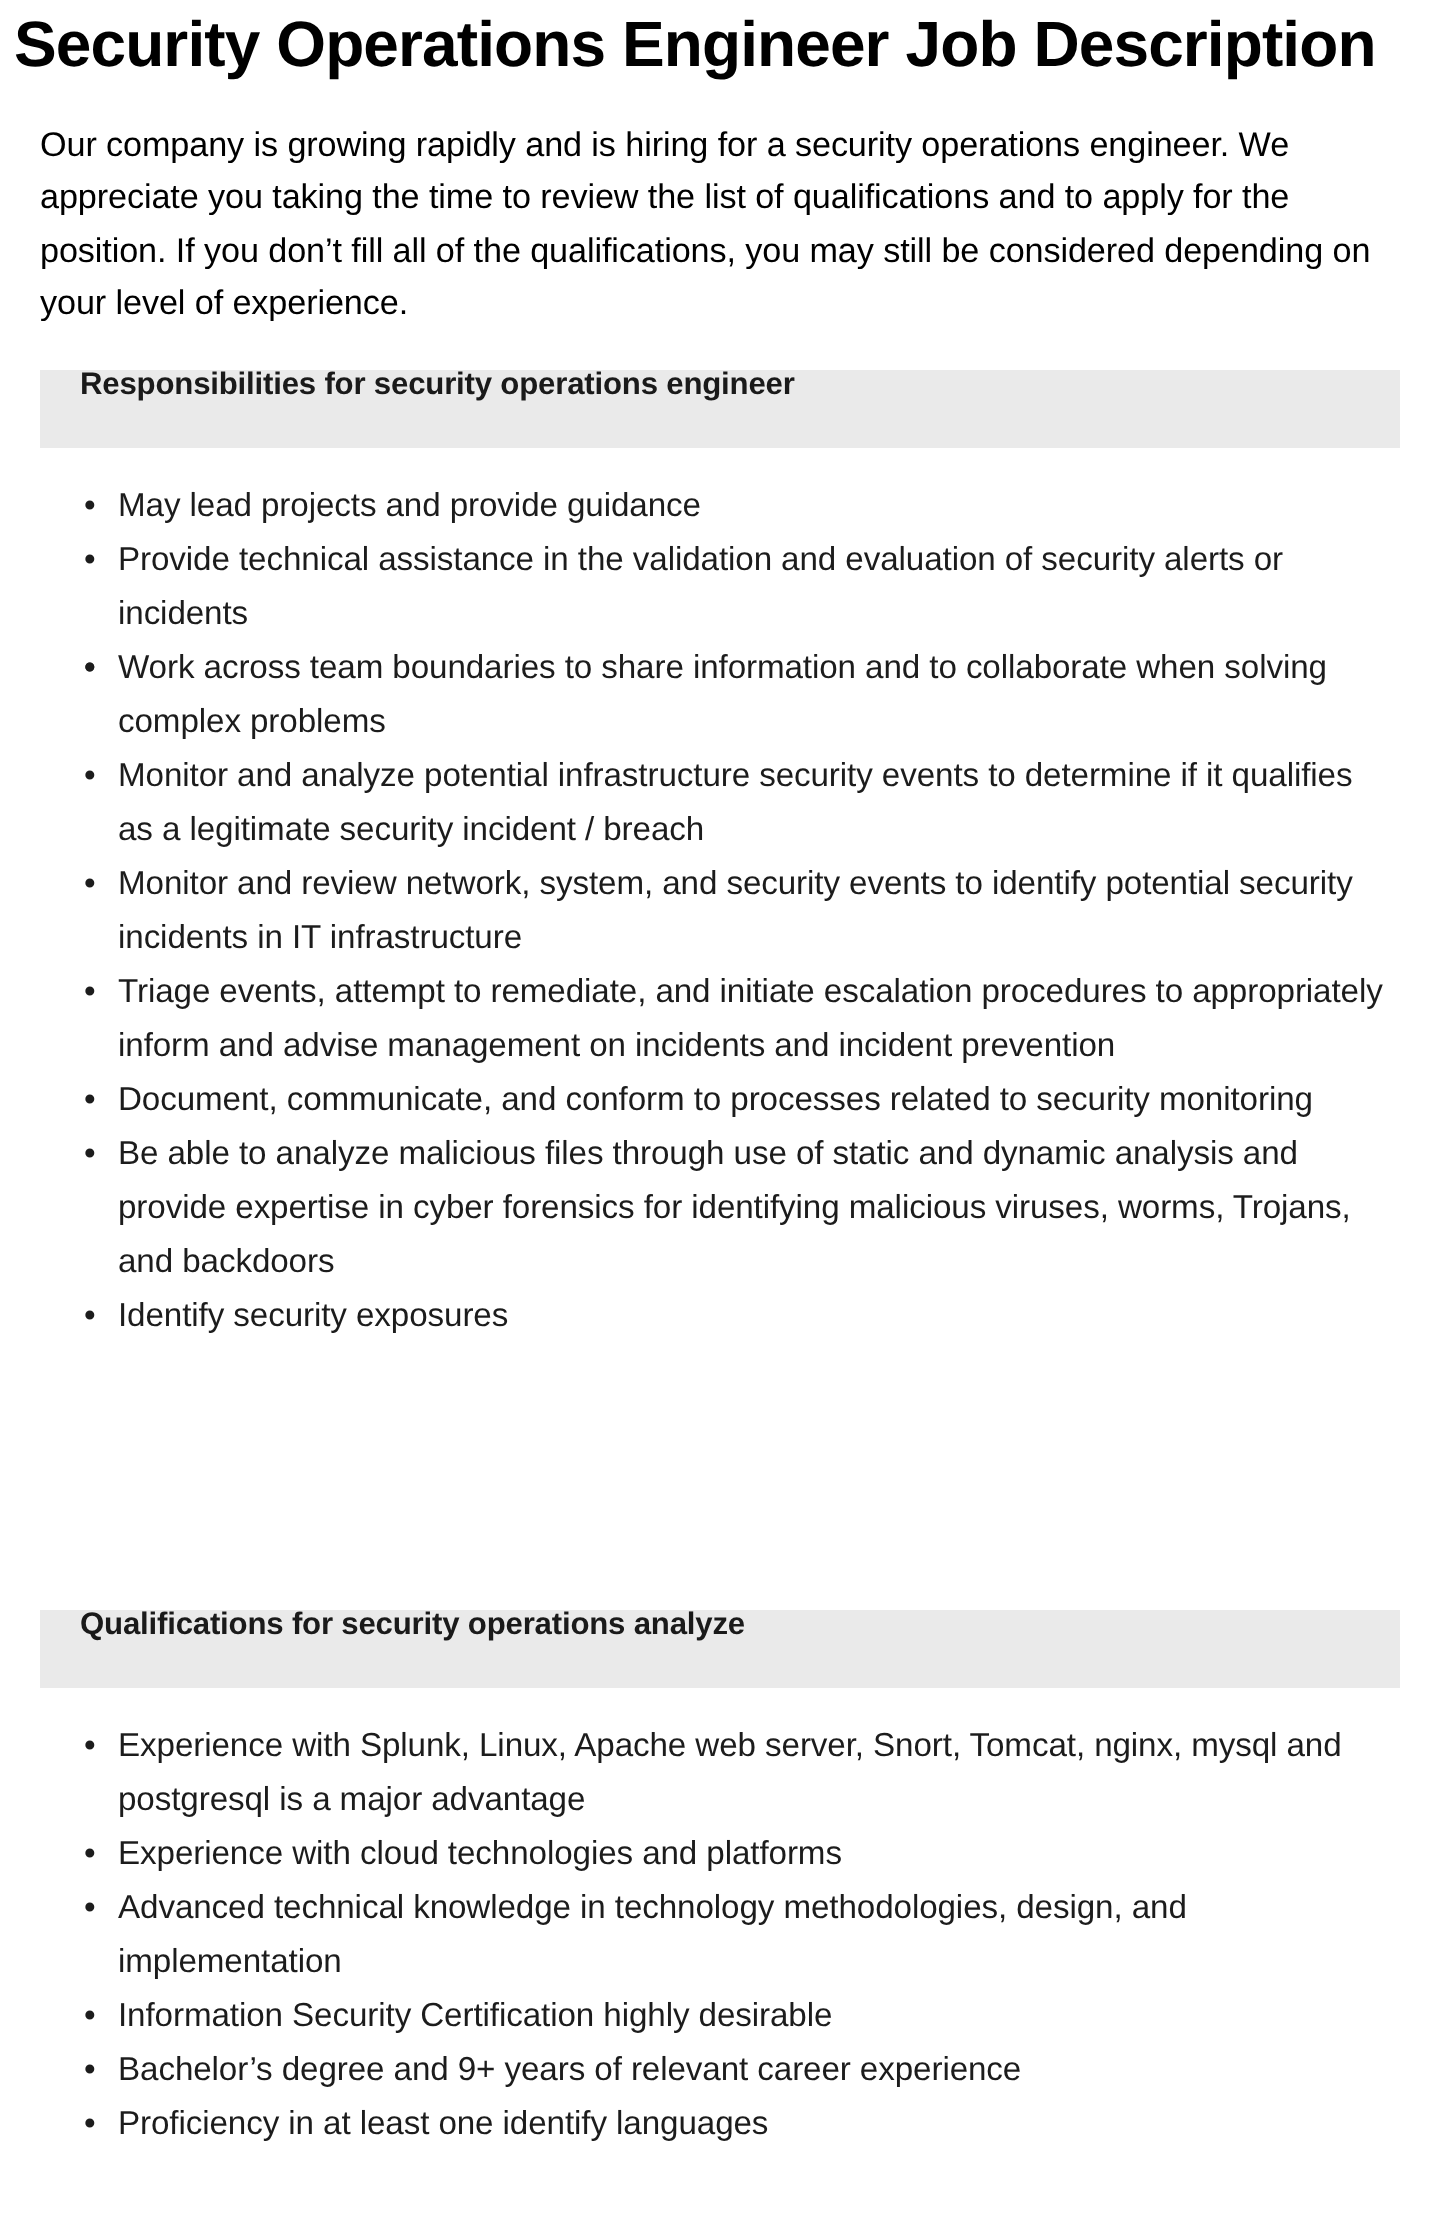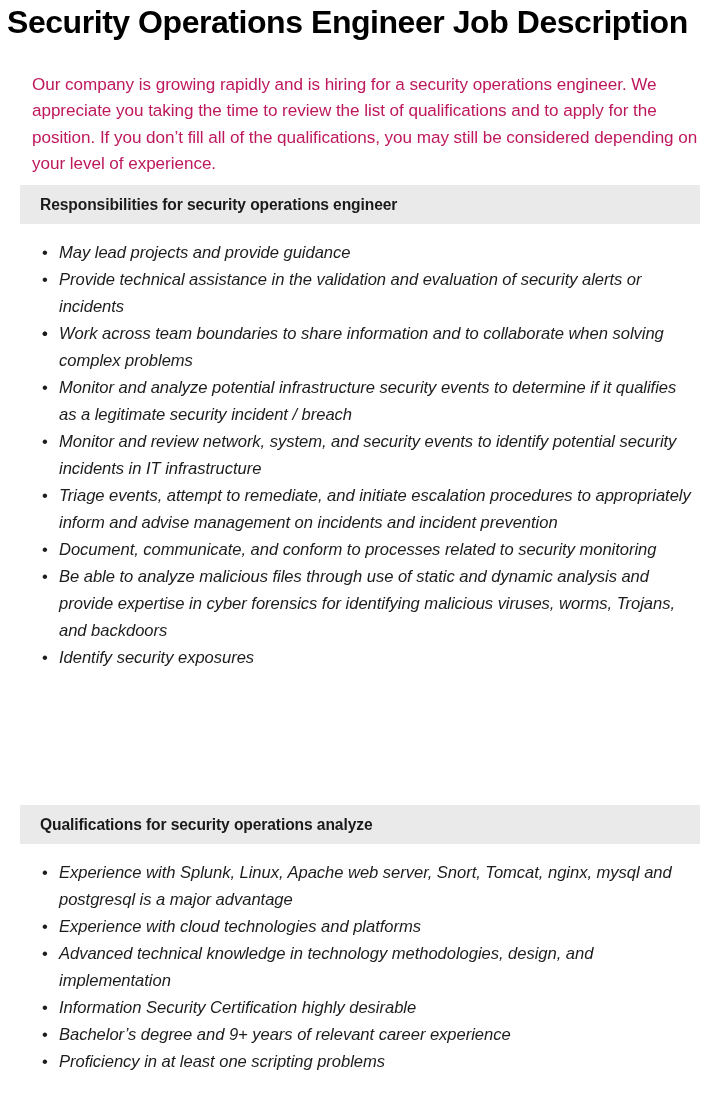--- a/index.html
+++ b/index.html
@@ -36,44 +36,43 @@
     color: #000000;
     white-space: nowrap;
   }
 
   
   .intro {
     position: absolute;
     left: 20px;
     top: 60px;
     width: 678px;
-    margin: 12px;
+    margin: 0;
     font-size: 17.1px;
     line-height: 26.4px;
-    color: #be185d;
+    color: #000000;
     letter-spacing: -0.05px;
   }
 
   
   .section {
     position: absolute;
     left: 0;
     width: 720px;
   }
   .section-responsibilities { top: 185px; }
   .section-qualifications  { top: 805px; }
 
   .section-header {
     box-sizing: border-box;
     margin: 0 20px;
     width: 680px;
     height: 39px;
     background: #eaeaea;
     display: flex;
-    align-items: center;
     padding-left: 20px;
   }
   .section-header-title {
     font-size: 15.6px;
     font-weight: bold;
     color: #1a1a1a;
     letter-spacing: -0.1px;
     line-height: 1;
   }
 
@@ -97,21 +96,20 @@
     position: absolute;
     left: 42px;
     top: 0;
     width: 10px;
     line-height: 27px;
     font-size: 16.6px;
     color: #1c1c1c;
   }
   .bullet-text {
     display: block;
-    font-style: italic;
   }
 </style>
 </head>
 <body>
 
 <div class="page">
 
   <h1 class="page-title">Security Operations Engineer Job Description</h1>
 
   <p class="intro">Our company is growing rapidly and is hiring for a security operations engineer. We appreciate you taking the time to review the list of qualifications and to apply for the position. If you don’t fill all of the qualifications, you may still be considered depending on your level of experience.</p>
@@ -183,18 +181,18 @@
         <li>
           <span class="bullet-dot">•</span>
           <span class="bullet-text">Information Security Certification highly desirable</span>
         </li>
         <li>
           <span class="bullet-dot">•</span>
           <span class="bullet-text">Bachelor’s degree and 9+ years of relevant career experience</span>
         </li>
         <li>
           <span class="bullet-dot">•</span>
-          <span class="bullet-text">Proficiency in at least one scripting problems</span>
+          <span class="bullet-text">Proficiency in at least one identify languages</span>
         </li>
       </ul>
   </div>
 
 </div>
 
 </body></html>

